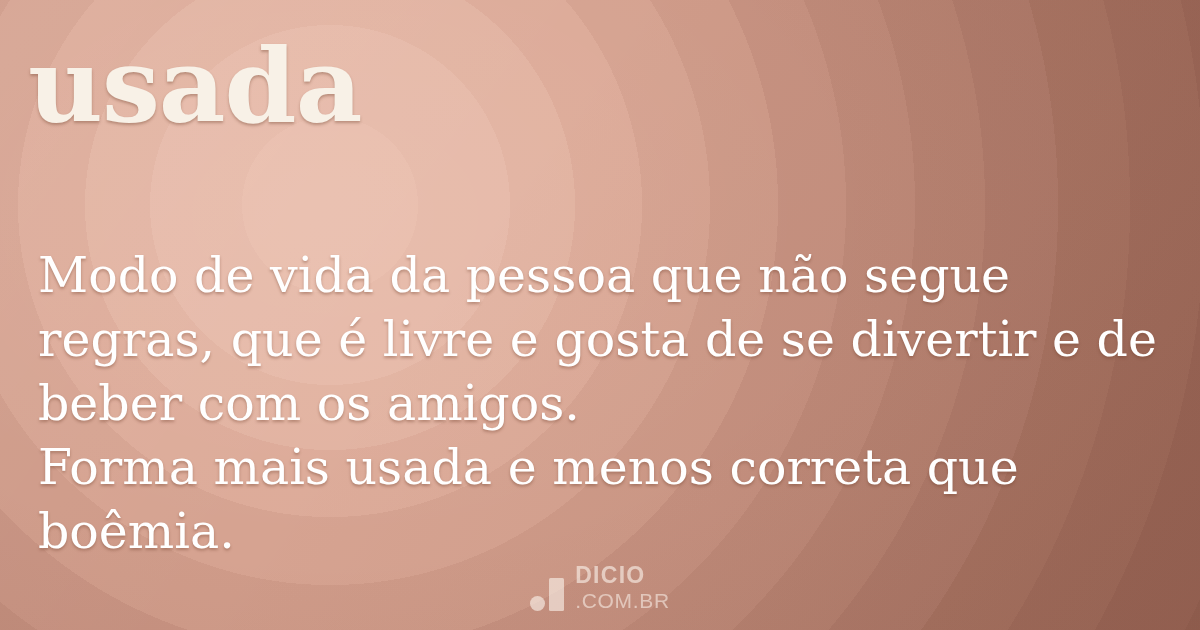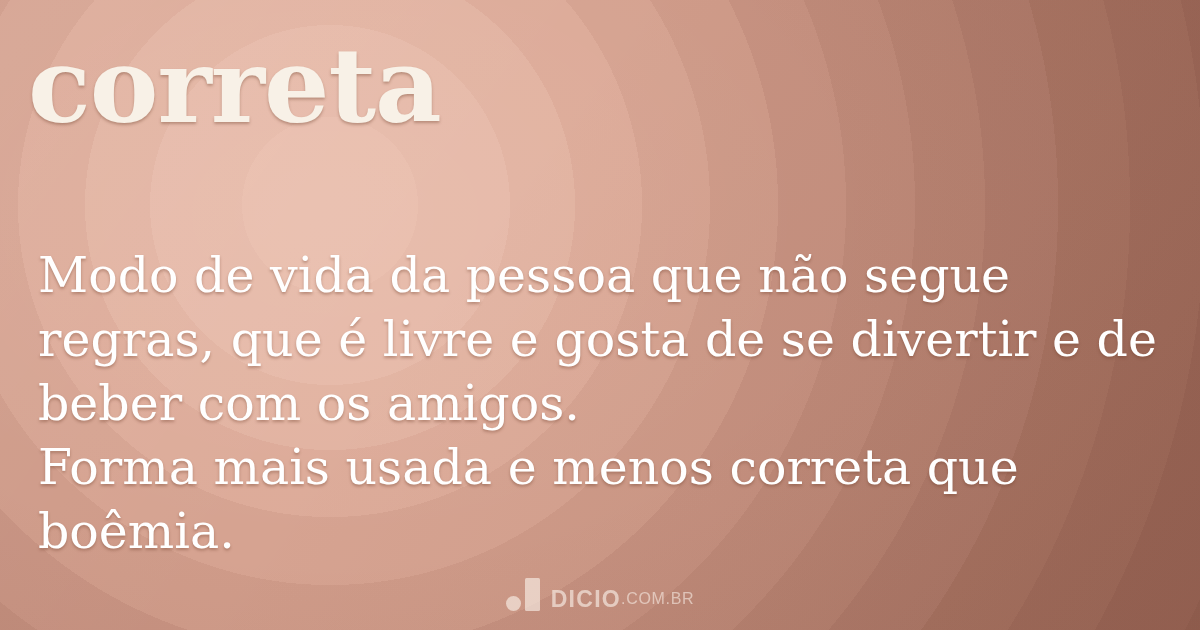--- a/index.html
+++ b/index.html
@@ -129,53 +129,53 @@
     position: absolute;
     left: 19px;
     bottom: 1px;
     width: 15px;
     height: 33px;
     border-radius: 1.5px;
     background: #fdf6ef;
   }
   #logo-text {
     display: flex;
-    flex-direction: row;
+    flex-direction: column;
     line-height: 1;
     padding-bottom: 1px;
   }
   #logo-name {
     font-family: "Liberation Sans", sans-serif;
     font-weight: bold;
     font-size: 23px;
     letter-spacing: 1.3px;
     color: #fdf6ef;
   }
   #logo-tld {
     font-family: "Liberation Sans", sans-serif;
     font-weight: normal;
-    font-size: 16px;
+    font-size: 21px;
     letter-spacing: 0.7px;
     color: #fdf6ef;
     margin-top: 3px;
     opacity: 0.92;
   }
 </style>
 </head>
 <body>
 
 <div id="card">
 
   <div id="rings"></div>
   <div id="shade"></div>
   <div id="vignette"></div>
 
   <div id="content">
 
-    <h1 id="headword">correta</h1>
+    <h1 id="headword">usada</h1>
 
     <div id="definition">Modo de vida da pessoa que não segue regras, que é livre e gosta de se divertir e de beber com os amigos.
 Forma mais usada e menos correta que boêmia.</div>
 
     <div id="logo">
       <div id="logo-mark">
         <span id="logo-dot"></span>
         <span id="logo-bar"></span>
       </div>
       <div id="logo-text">

